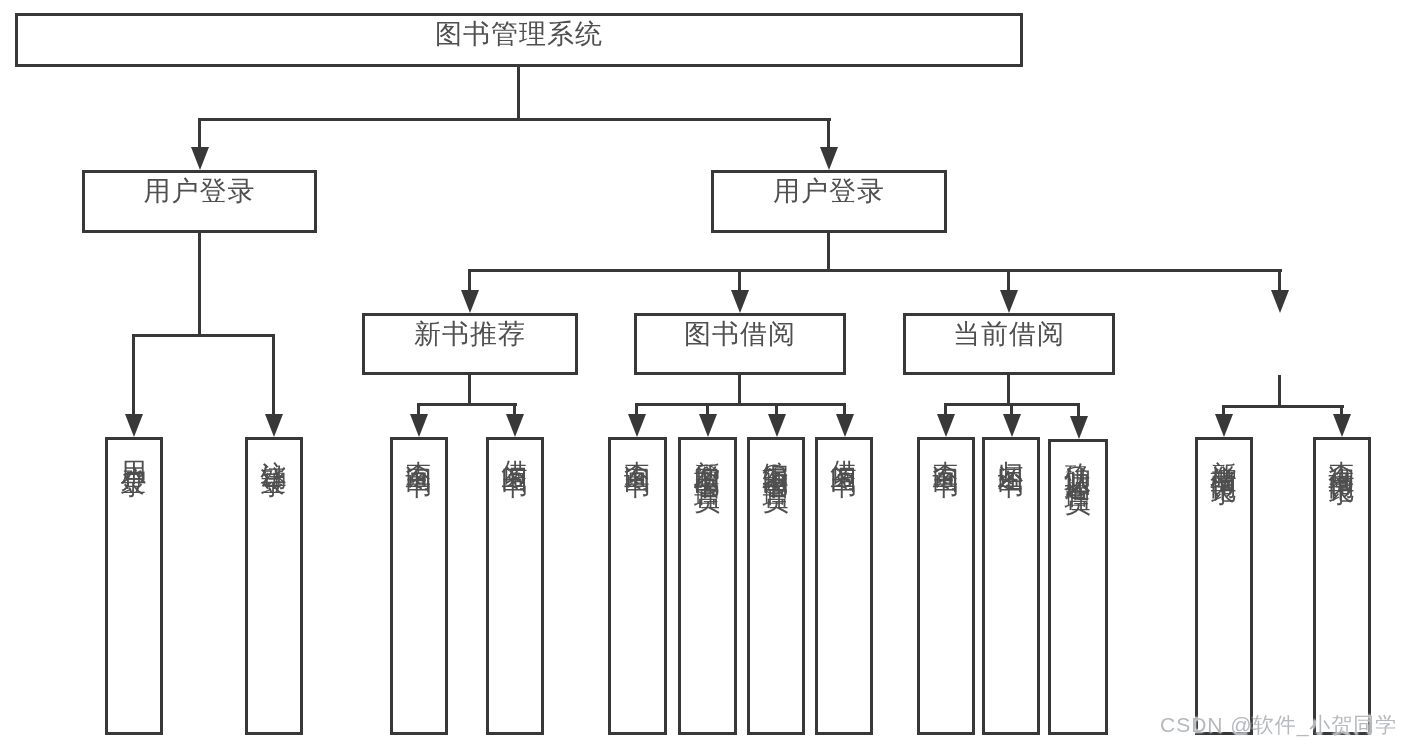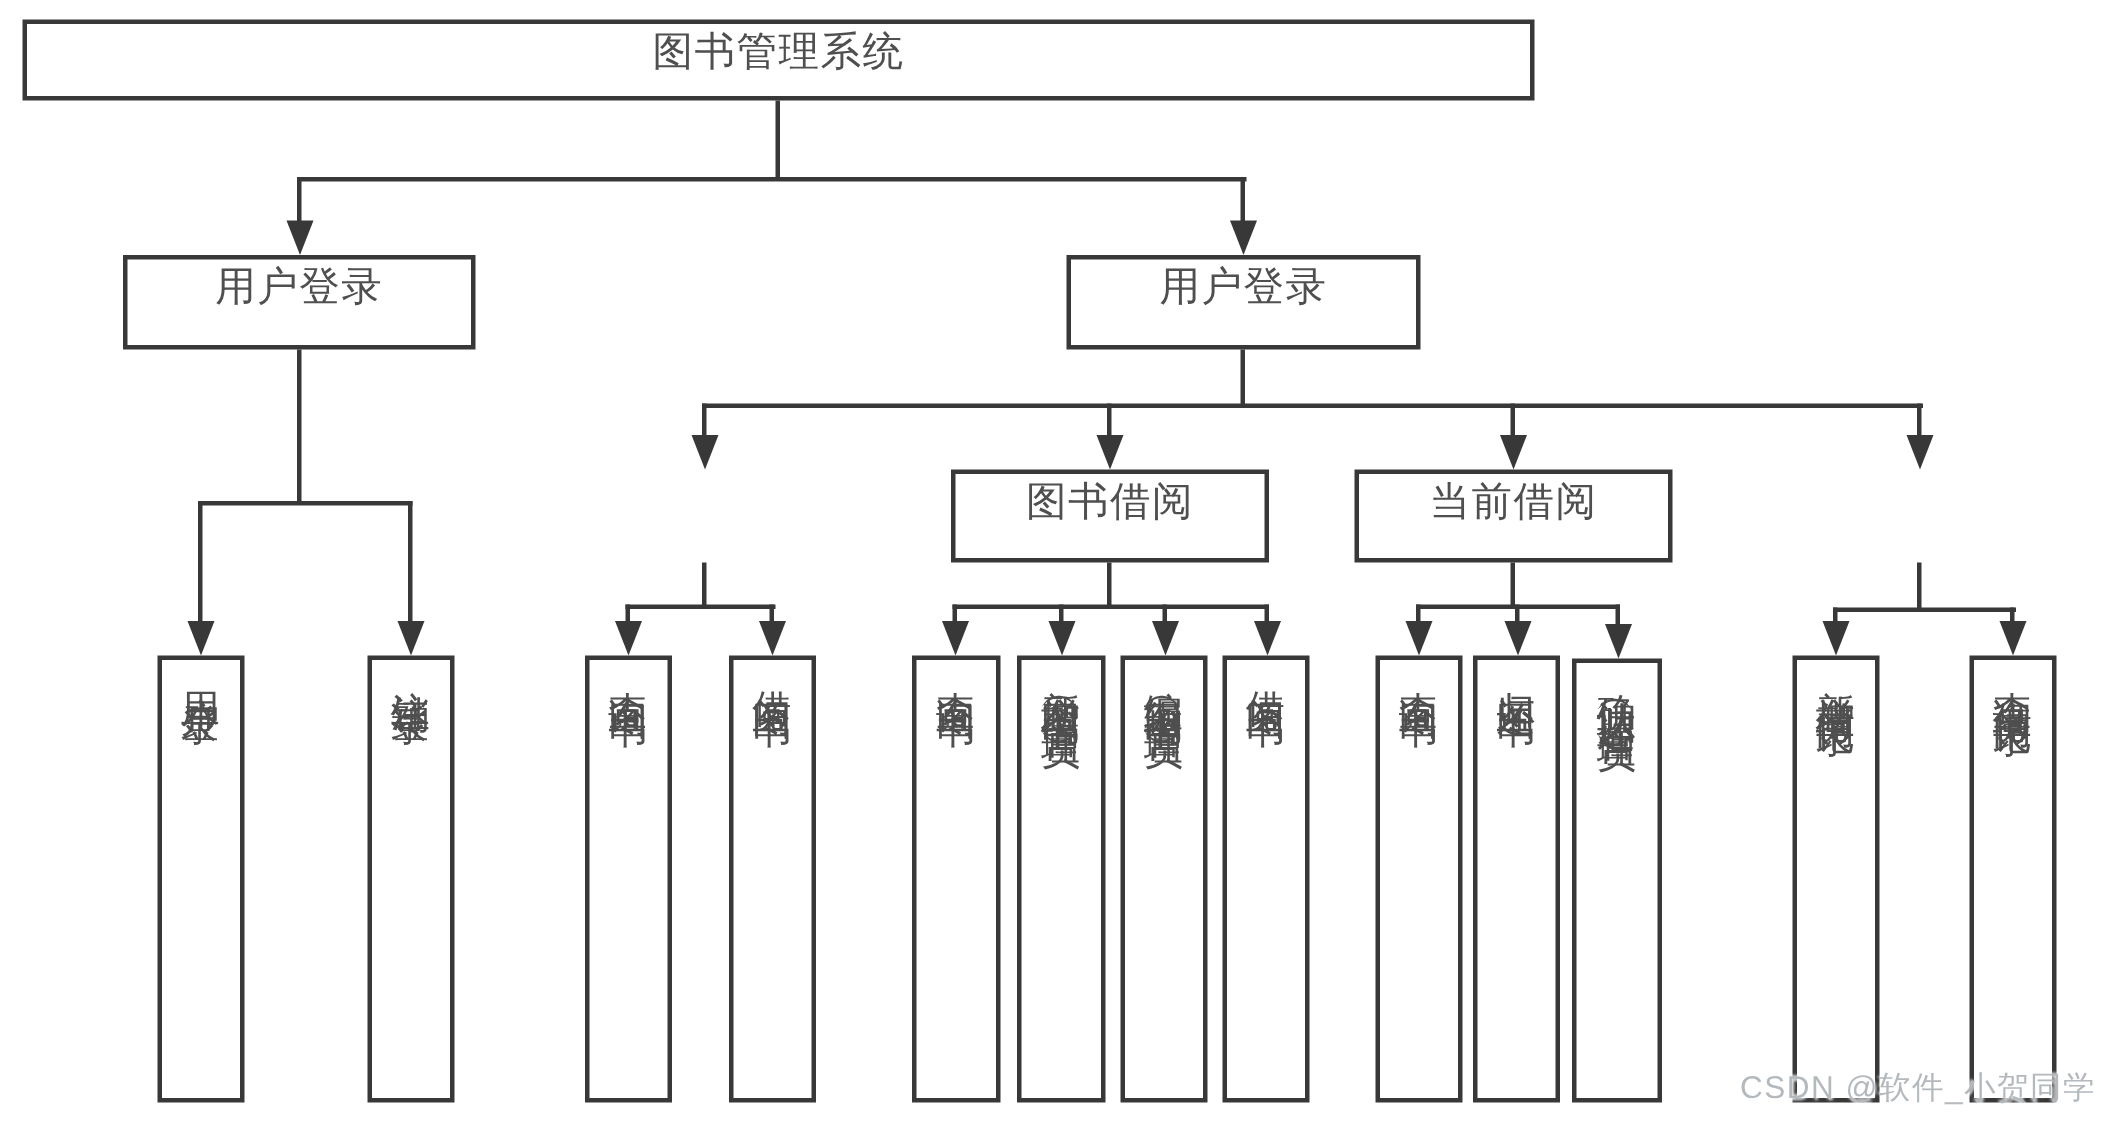--- a/index.html
+++ b/index.html
@@ -41,20 +41,23 @@
     <span class="h-label">图书管理系统</span>
   </div>
 
   <div class="box" style="left:82px;top:170px;width:235px;height:63px">
     <span class="h-label">用户登录</span>
   </div>
   <div class="box" style="left:711px;top:170px;width:236px;height:63px">
     <span class="h-label">用户登录</span>
   </div>
 
+  <div class="box" style="left:362px;top:313px;width:216px;height:62px">
+    <span class="h-label">新书推荐</span>
+  </div>
   <div class="box" style="left:634px;top:313px;width:212px;height:62px">
     <span class="h-label">图书借阅</span>
   </div>
   <div class="box" style="left:903px;top:313px;width:212px;height:62px">
     <span class="h-label">当前借阅</span>
   </div>
 
   <div class="box" style="left:105px;top:437px;width:58px;height:298px">
     <span class="v-label">用户登录</span>
   </div>

